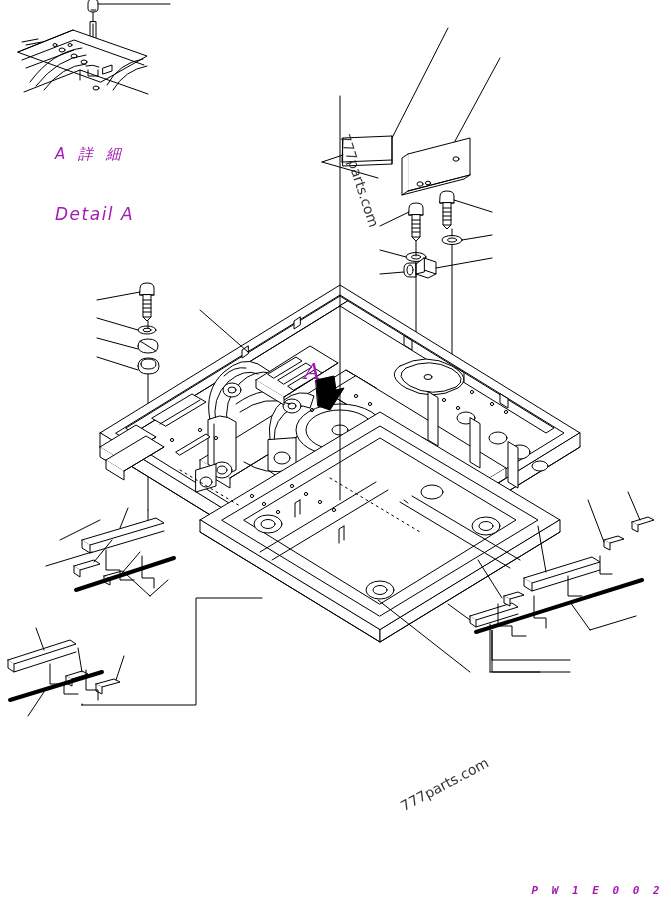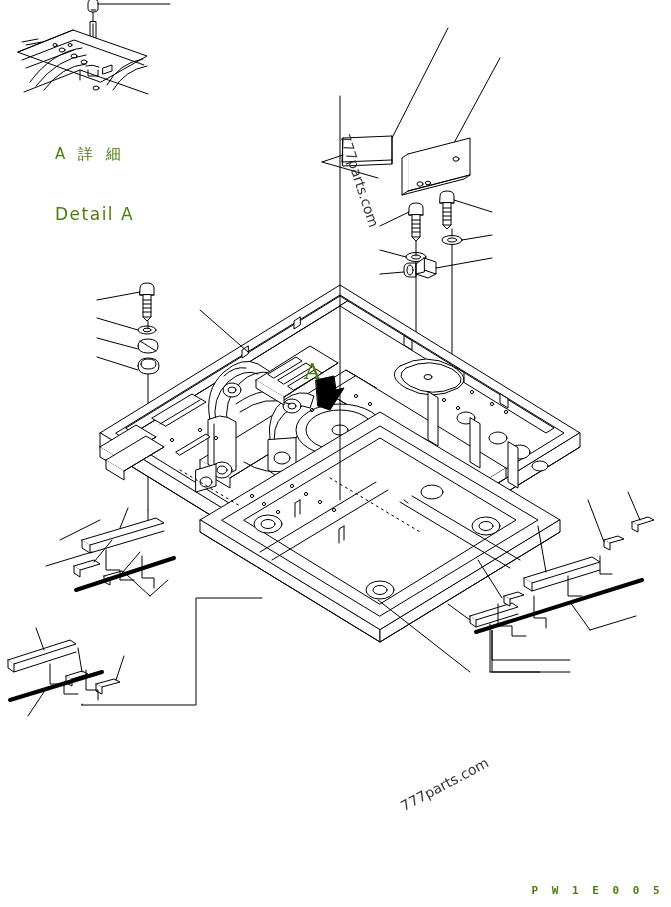--- a/index.html
+++ b/index.html
@@ -7,21 +7,21 @@
   body{
     width:671px;height:907px;
     font-family:"DejaVu Sans","Liberation Sans",sans-serif;
     color:#000;
     overflow:hidden;
     position:relative;
   }
   #sheet{position:absolute;left:0;top:0;width:671px;height:907px;background:#fff;}
   #art{position:absolute;left:0;top:0;width:671px;height:907px;}
 
-  .cap{position:absolute;white-space:pre;color:#4d7c0f;}
+  .cap{position:absolute;white-space:pre;color:#a21caf;font-style:italic;}
 
   
   #detail-caption{
     left:55px;top:104px;
     font-size:15px;
     line-height:20px;
     letter-spacing:2px;
     font-family:"DejaVu Sans","Liberation Sans",sans-serif;
   }
   #detail-caption .jp{font-size:15px;letter-spacing:4px;display:block;}
@@ -468,18 +468,18 @@
     </g>
   </svg>
 
   <div class="cap" id="detail-caption">
     <span class="jp">A 詳 細</span>
     <span class="en">Detail A</span>
   </div>
 
   <div class="cap" id="section-letter">A</div>
 
-  <div class="cap" id="drawing-number">P W 1 E 0 0 5</div>
+  <div class="cap" id="drawing-number">P W 1 E 0 0 2</div>
 
   <div class="wm" id="wm-top">777parts.com</div>
   <div class="wm" id="wm-bottom">777parts.com</div>
 
 </div>
 
 </body></html>

